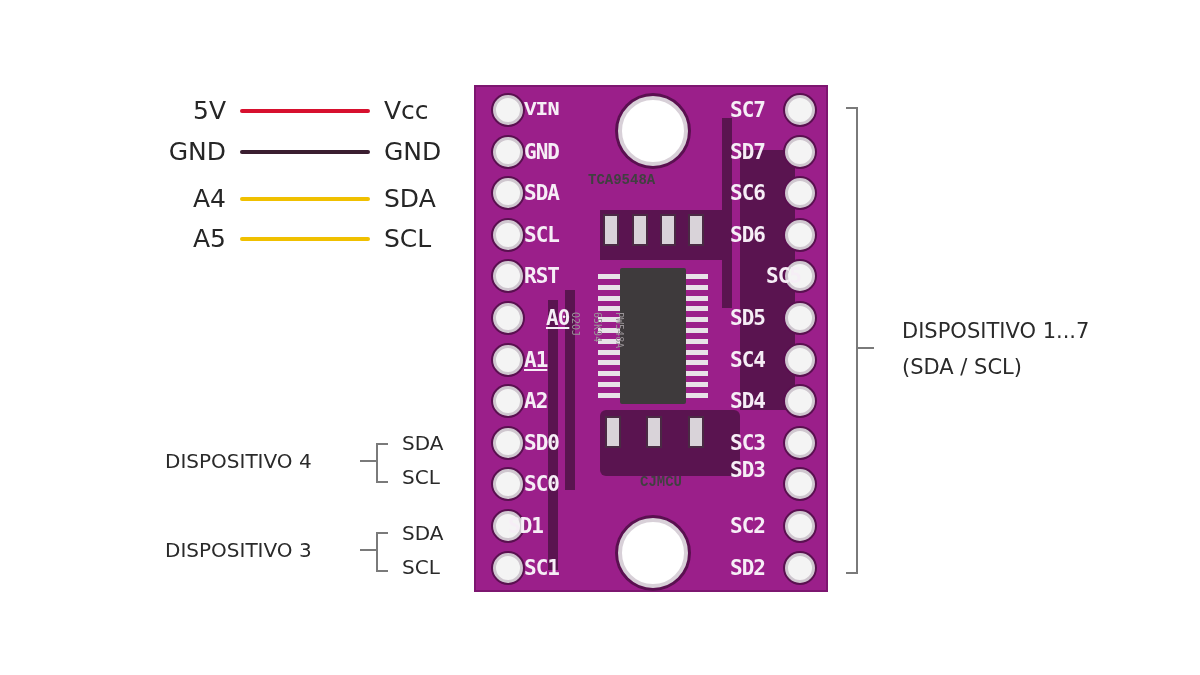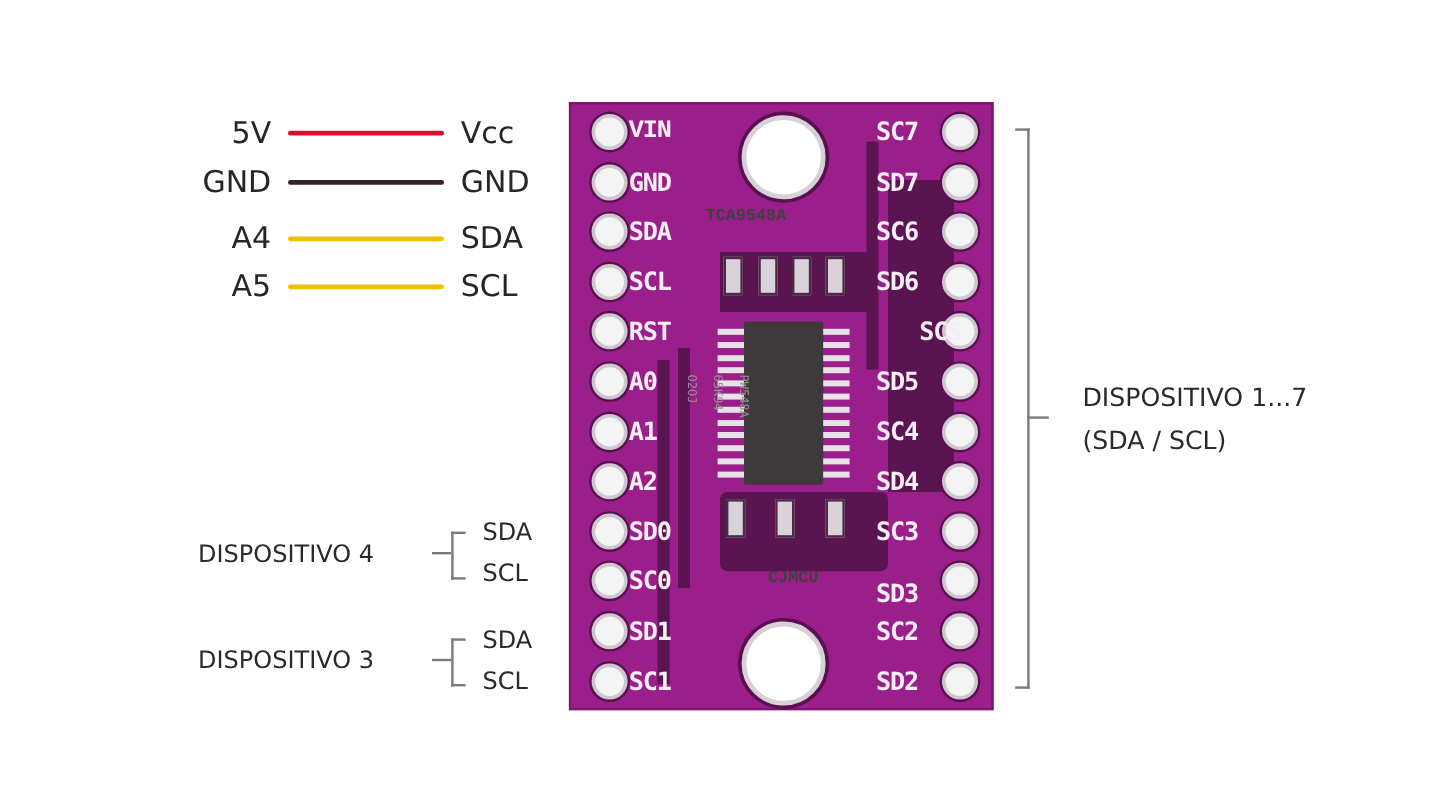--- a/index.html
+++ b/index.html
@@ -112,31 +112,31 @@
     <div class="plbl" style="left: 524px; top: 99px; font-family: Liberation Mono, monospace;">VIN</div>
     <div class="pin" style="left: 493px; top: 136.6px;"></div>
     <div class="plbl" style="left: 524px; top: 140.6px;">GND</div>
     <div class="pin" style="left: 493px; top: 178.2px;"></div>
     <div class="plbl" style="left: 524px; top: 182.2px;">SDA</div>
     <div class="pin" style="left: 493px; top: 219.8px;"></div>
     <div class="plbl" style="left: 524px; top: 223.8px;">SCL</div>
     <div class="pin" style="left: 493px; top: 261.4px;"></div>
     <div class="plbl" style="left: 524px; top: 265.4px;">RST</div>
     <div class="pin" style="left: 493px; top: 303px;"></div>
-    <div class="plbl" style="left: 524px; top: 307px;">A0</div>
+    <div class="plbl" style="left: 546px; top: 307px; text-decoration: underline;">A0</div>
     <div class="pin" style="left: 493px; top: 344.6px;"></div>
-    <div class="plbl" style="left: 524px; top: 348.6px;">A1</div>
+    <div class="plbl" style="left: 524px; top: 348.6px; text-decoration: underline;">A1</div>
     <div class="pin" style="left: 493px; top: 386.2px;"></div>
     <div class="plbl" style="left: 524px; top: 390.2px;">A2</div>
     <div class="pin" style="left: 493px; top: 427.8px;"></div>
     <div class="plbl" style="left: 524px; top: 431.8px;">SD0</div>
     <div class="pin" style="left: 493px; top: 469.4px;"></div>
     <div class="plbl" style="left: 524px; top: 473.4px;">SC0</div>
     <div class="pin" style="left: 493px; top: 511px;"></div>
-    <div class="plbl" style="left: 524px; top: 515px;">SD1</div>
+    <div class="plbl" style="left: 508px; top: 515px;">SD1</div>
     <div class="pin" style="left: 493px; top: 552.6px;"></div>
     <div class="plbl" style="left: 524px; top: 556.6px;">SC1</div>
     <div class="pin" style="left: 785px; top: 95px;"></div>
     <div class="plbl" style="left: 730px; top: 99px;">SC7</div>
     <div class="pin" style="left: 785px; top: 136.6px;"></div>
     <div class="plbl" style="left: 730px; top: 140.6px;">SD7</div>
     <div class="pin" style="left: 785px; top: 178.2px;"></div>
     <div class="plbl" style="left: 730px; top: 182.2px;">SC6</div>
     <div class="pin" style="left: 785px; top: 219.8px;"></div>
     <div class="plbl" style="left: 730px; top: 223.8px;">SD6</div>
@@ -144,21 +144,21 @@
     <div class="plbl" style="left: 730px; top: 265.4px; margin-left: 36px;">SC5</div>
     <div class="pin" style="left: 785px; top: 303px;"></div>
     <div class="plbl" style="left: 730px; top: 307px;">SD5</div>
     <div class="pin" style="left: 785px; top: 344.6px;"></div>
     <div class="plbl" style="left: 730px; top: 348.6px;">SC4</div>
     <div class="pin" style="left: 785px; top: 386.2px;"></div>
     <div class="plbl" style="left: 730px; top: 390.2px;">SD4</div>
     <div class="pin" style="left: 785px; top: 427.8px;"></div>
     <div class="plbl" style="left: 730px; top: 431.8px;">SC3</div>
     <div class="pin" style="left: 785px; top: 469.4px;"></div>
-    <div class="plbl" style="left: 730px; top: 484px;">SD3</div>
+    <div class="plbl" style="left: 730px; top: 459px;">SD3</div>
     <div class="pin" style="left: 785px; top: 511px;"></div>
     <div class="plbl" style="left: 730px; top: 515px;">SC2</div>
     <div class="pin" style="left: 785px; top: 552.6px;"></div>
     <div class="plbl" style="left: 730px; top: 556.6px;">SD2</div>
   </div>
 
 <div>
   <div class="dev" style="left:165px;top:450px;">DISPOSITIVO 4</div>
   <div class="tick" style="left:360px;top:460px;width:16px;"></div>
   <div class="bracket" style="left:376px;top:443px;width:10px;height:36px;"></div>

